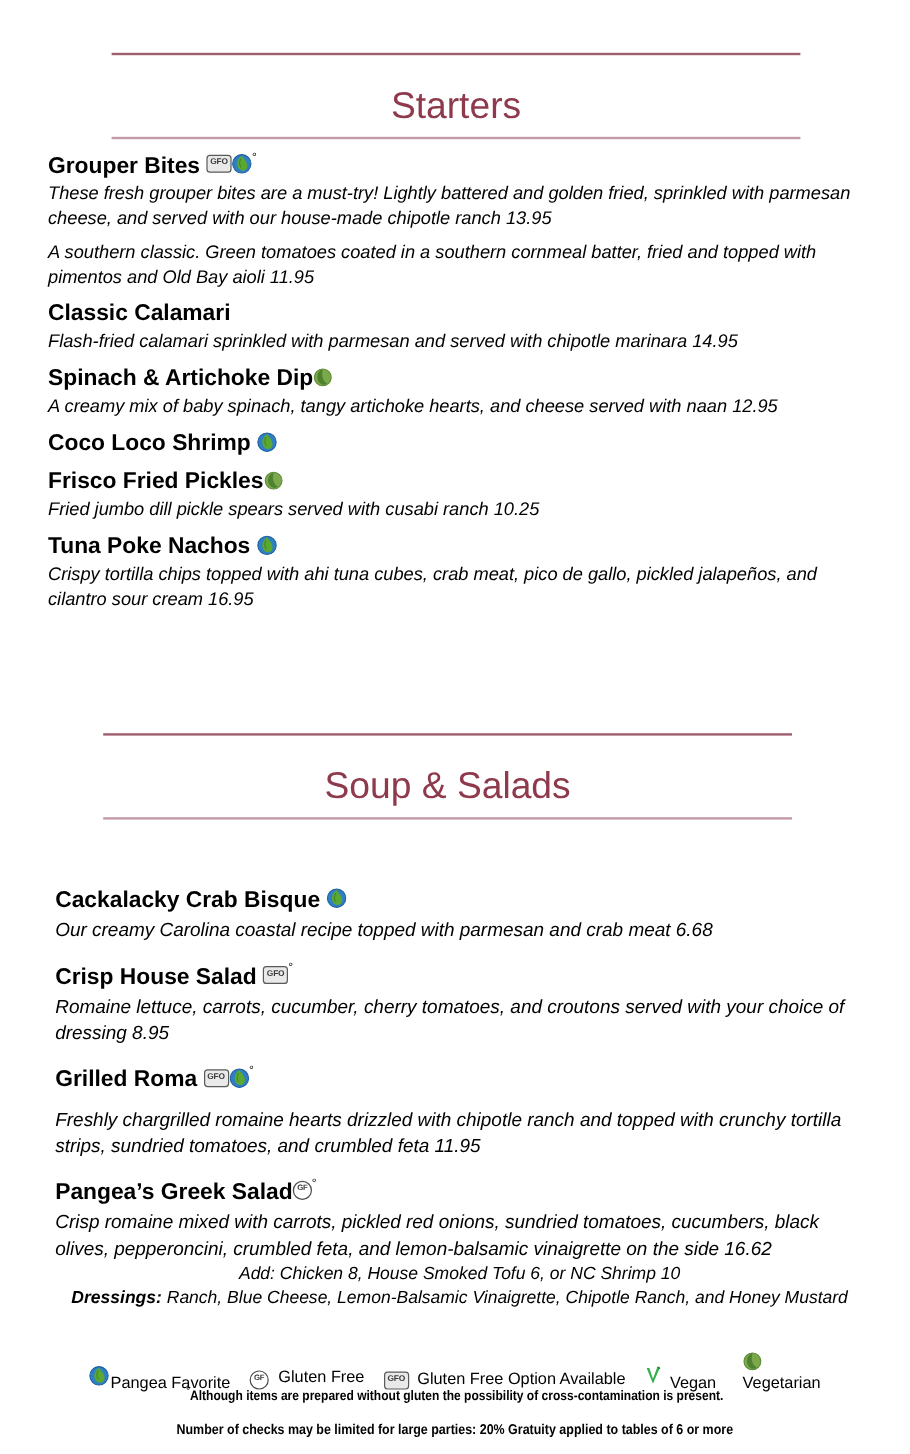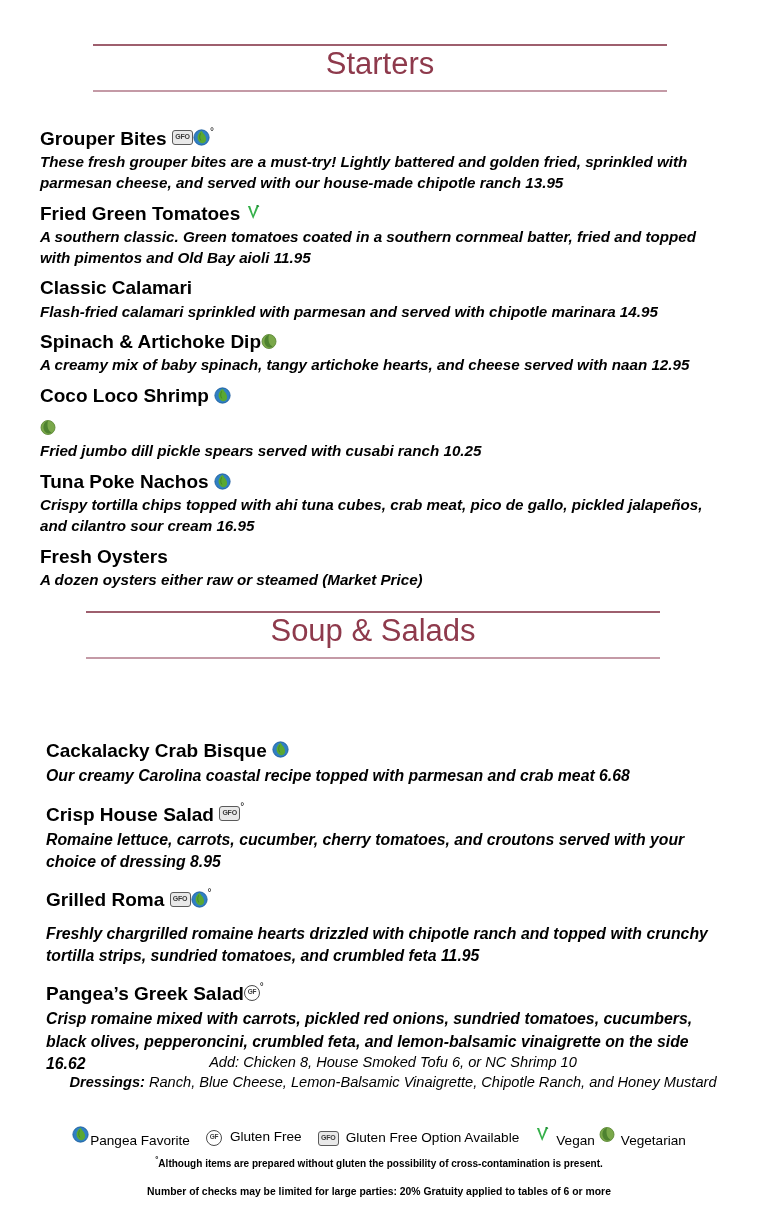--- a/index.html
+++ b/index.html
@@ -36,21 +36,21 @@
   .section-rule.bottom {
     border-top-color: #c49aa6;
   }
   .section-title {
     font-family: "Liberation Sans", sans-serif;
     font-size: 31px;
     font-weight: 400;
     color: #8e3a4c;
     letter-spacing: 0px;
     line-height: 1.18;
-    padding: 0 0 7px 0;
+    padding: 24px 0 7px 0;
   }
 
   
   .items {
     padding: 0;
   }
   .item {
     margin: 0;
   }
   .item-name {
@@ -63,21 +63,20 @@
     margin: 0;
     white-space: nowrap;
   }
   .item-desc {
     font-family: "Liberation Sans", sans-serif;
     font-size: 15.2px;
     font-style: italic;
     line-height: 1.37;
     color: #000;
     margin: 0;
-    font-weight: bold;
   }
 
   
   .starters {
     position: absolute;
     left: 40px;
     top: 126px;
     width: 676px;
   }
   .starters .item { margin-bottom: 7px; }
@@ -163,21 +162,21 @@
     vertical-align: super;
     position: relative;
     top: -3px;
     left: 0px;
     line-height: 0;
   }
 
   
   .addons {
     position: absolute;
-    left: 60px;
+    left: 50px;
     top: 1052px;
     width: 666px;
     text-align: center;
   }
   .addons-line {
     font-family: "Liberation Sans", sans-serif;
     font-size: 14.6px;
     font-style: italic;
     line-height: 1.40;
     color: #000;
@@ -204,21 +203,21 @@
     font-family: "Liberation Sans", sans-serif;
     font-size: 13.6px;
     color: #000;
     white-space: nowrap;
   }
   .legend-entry {
     display: inline-flex;
     align-items: baseline;
     margin-right: 16px;
   }
-  .legend-entry:last-child { margin-right: 0; }
+  .legend-entry:last-child { margin-right: 0; flex-direction: column; }
   .legend-label { margin-left: 1px; }
 
   .disclaimer {
     position: absolute;
     left: 0;
     top: 1154px;
     width: 758px;
     text-align: center;
     font-family: "Liberation Sans", sans-serif;
     font-size: 11.4px;
@@ -265,26 +264,20 @@
               <circle cx="10" cy="10" r="9" fill="#2f7fc4"></circle>
               <path d="M10 2 C6 5, 4.5 9, 6 13 C7.5 17, 12 18, 14.5 15 C16.5 12.5, 15 8, 12.5 5.5 C11.8 4.5, 10.8 3, 10 2 Z" fill="#5aa832"></path>
               <path d="M9 5 C7.5 8, 7.5 11, 9.2 13.5" stroke="#3d7c22" stroke-width="0.9" fill="none"></path>
               <circle cx="10" cy="10" r="9" fill="none" stroke="#1d5f9c" stroke-width="1"></circle>
             </svg><span class="ic-deg">°</span></span>
       </div>
       <div class="item-desc">These fresh grouper bites are a must-try! Lightly battered and golden fried, sprinkled with parmesan cheese, and served with our house-made chipotle ranch 13.95</div>
     </div>
 
     <div class="item">
-      <div class="item-name">
-        <span>Fried Green Tomatoes</span><span class="icon-wrap">&nbsp;<svg class="ic ic-vegan" viewBox="0 0 16 18">
-              <path d="M2 2 L7.6 16 L13.6 2 L11.2 2 L7.6 11.6 L4.4 2 Z" fill="#35b04a"></path>
-              <path d="M11 1.2 C12.6 0.6, 14 1.2, 14.2 2.6 C13 3.2, 11.6 2.8, 11 1.2 Z" fill="#1f8a33"></path>
-            </svg></span>
-      </div>
       <div class="item-desc">A southern classic. Green tomatoes coated in a southern cornmeal batter, fried and topped with pimentos and Old Bay aioli 11.95</div>
     </div>
 
     <div class="item">
       <div class="item-name">
         <span>Classic Calamari</span>
       </div>
       <div class="item-desc">Flash-fried calamari sprinkled with parmesan and served with chipotle marinara 14.95</div>
     </div>
 
@@ -305,47 +298,41 @@
               <circle cx="10" cy="10" r="9" fill="#2f7fc4"></circle>
               <path d="M10 2 C6 5, 4.5 9, 6 13 C7.5 17, 12 18, 14.5 15 C16.5 12.5, 15 8, 12.5 5.5 C11.8 4.5, 10.8 3, 10 2 Z" fill="#5aa832"></path>
               <path d="M9 5 C7.5 8, 7.5 11, 9.2 13.5" stroke="#3d7c22" stroke-width="0.9" fill="none"></path>
               <circle cx="10" cy="10" r="9" fill="none" stroke="#1d5f9c" stroke-width="1"></circle>
             </svg></span>
       </div>
     </div>
 
     <div class="item">
       <div class="item-name">
-        <span class="icon-wrap"><svg class="ic ic-veg" viewBox="0 0 16 17">
+        <span>Frisco Fried Pickles</span><span class="icon-wrap"><svg class="ic ic-veg" viewBox="0 0 16 17">
               <circle cx="8" cy="8.5" r="7" fill="#7aa84a"></circle>
               <path d="M8 1.5 C4.2 3, 2.5 7, 4 11 C5.2 14.2, 9 15.8, 11.5 13.5 C8.5 12, 6.5 8, 8 1.5 Z" fill="#4e8230"></path>
               <circle cx="8" cy="8.5" r="7" fill="none" stroke="#5f8a38" stroke-width="0.9"></circle>
             </svg></span>
       </div>
       <div class="item-desc">Fried jumbo dill pickle spears served with cusabi ranch 10.25</div>
     </div>
 
     <div class="item">
       <div class="item-name">
         <span>Tuna Poke Nachos</span><span class="icon-wrap">&nbsp;<svg class="ic ic-globe" viewBox="0 0 20 20">
               <circle cx="10" cy="10" r="9" fill="#2f7fc4"></circle>
               <path d="M10 2 C6 5, 4.5 9, 6 13 C7.5 17, 12 18, 14.5 15 C16.5 12.5, 15 8, 12.5 5.5 C11.8 4.5, 10.8 3, 10 2 Z" fill="#5aa832"></path>
               <path d="M9 5 C7.5 8, 7.5 11, 9.2 13.5" stroke="#3d7c22" stroke-width="0.9" fill="none"></path>
               <circle cx="10" cy="10" r="9" fill="none" stroke="#1d5f9c" stroke-width="1"></circle>
             </svg></span>
       </div>
       <div class="item-desc">Crispy tortilla chips topped with ahi tuna cubes, crab meat, pico de gallo, pickled jalapeños, and cilantro sour cream 16.95</div>
     </div>
 
-    <div class="item">
-      <div class="item-name">
-        <span>Fresh Oysters</span>
-      </div>
-      <div class="item-desc">A dozen oysters either raw or steamed (Market Price)</div>
-    </div>
 
   </div>
 
   <div class="section-header hdr-salads">
     <div class="section-rule"></div>
     <div class="section-title">Soup &amp; Salads</div>
     <div class="section-rule bottom"></div>
   </div>
 
   <div class="items salads">

